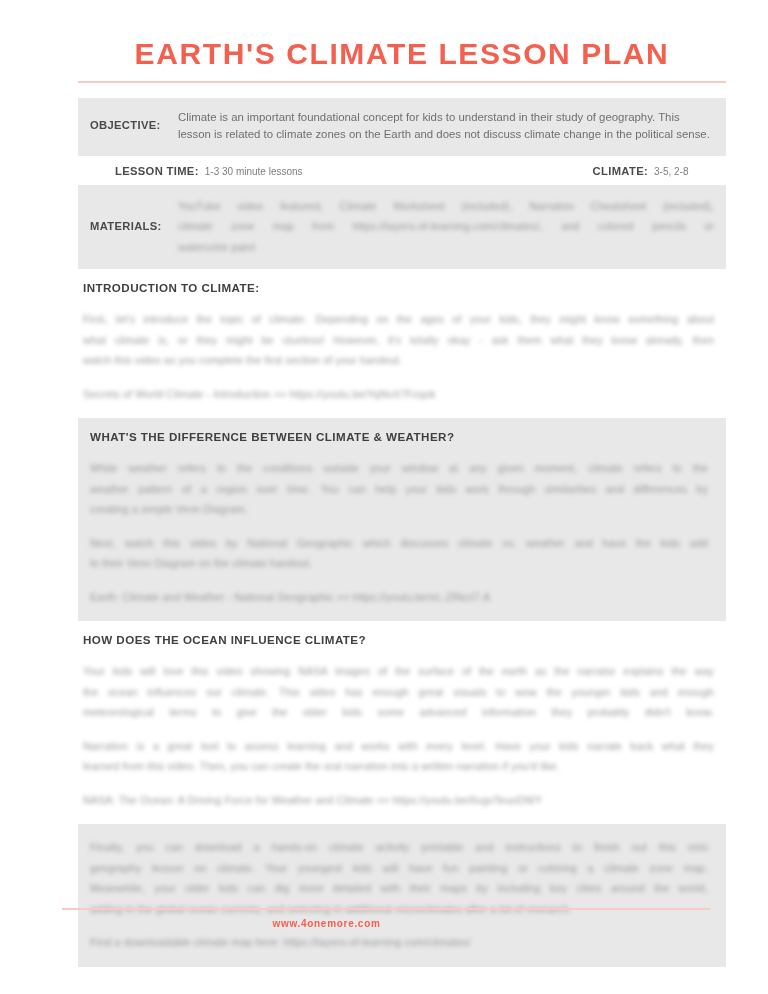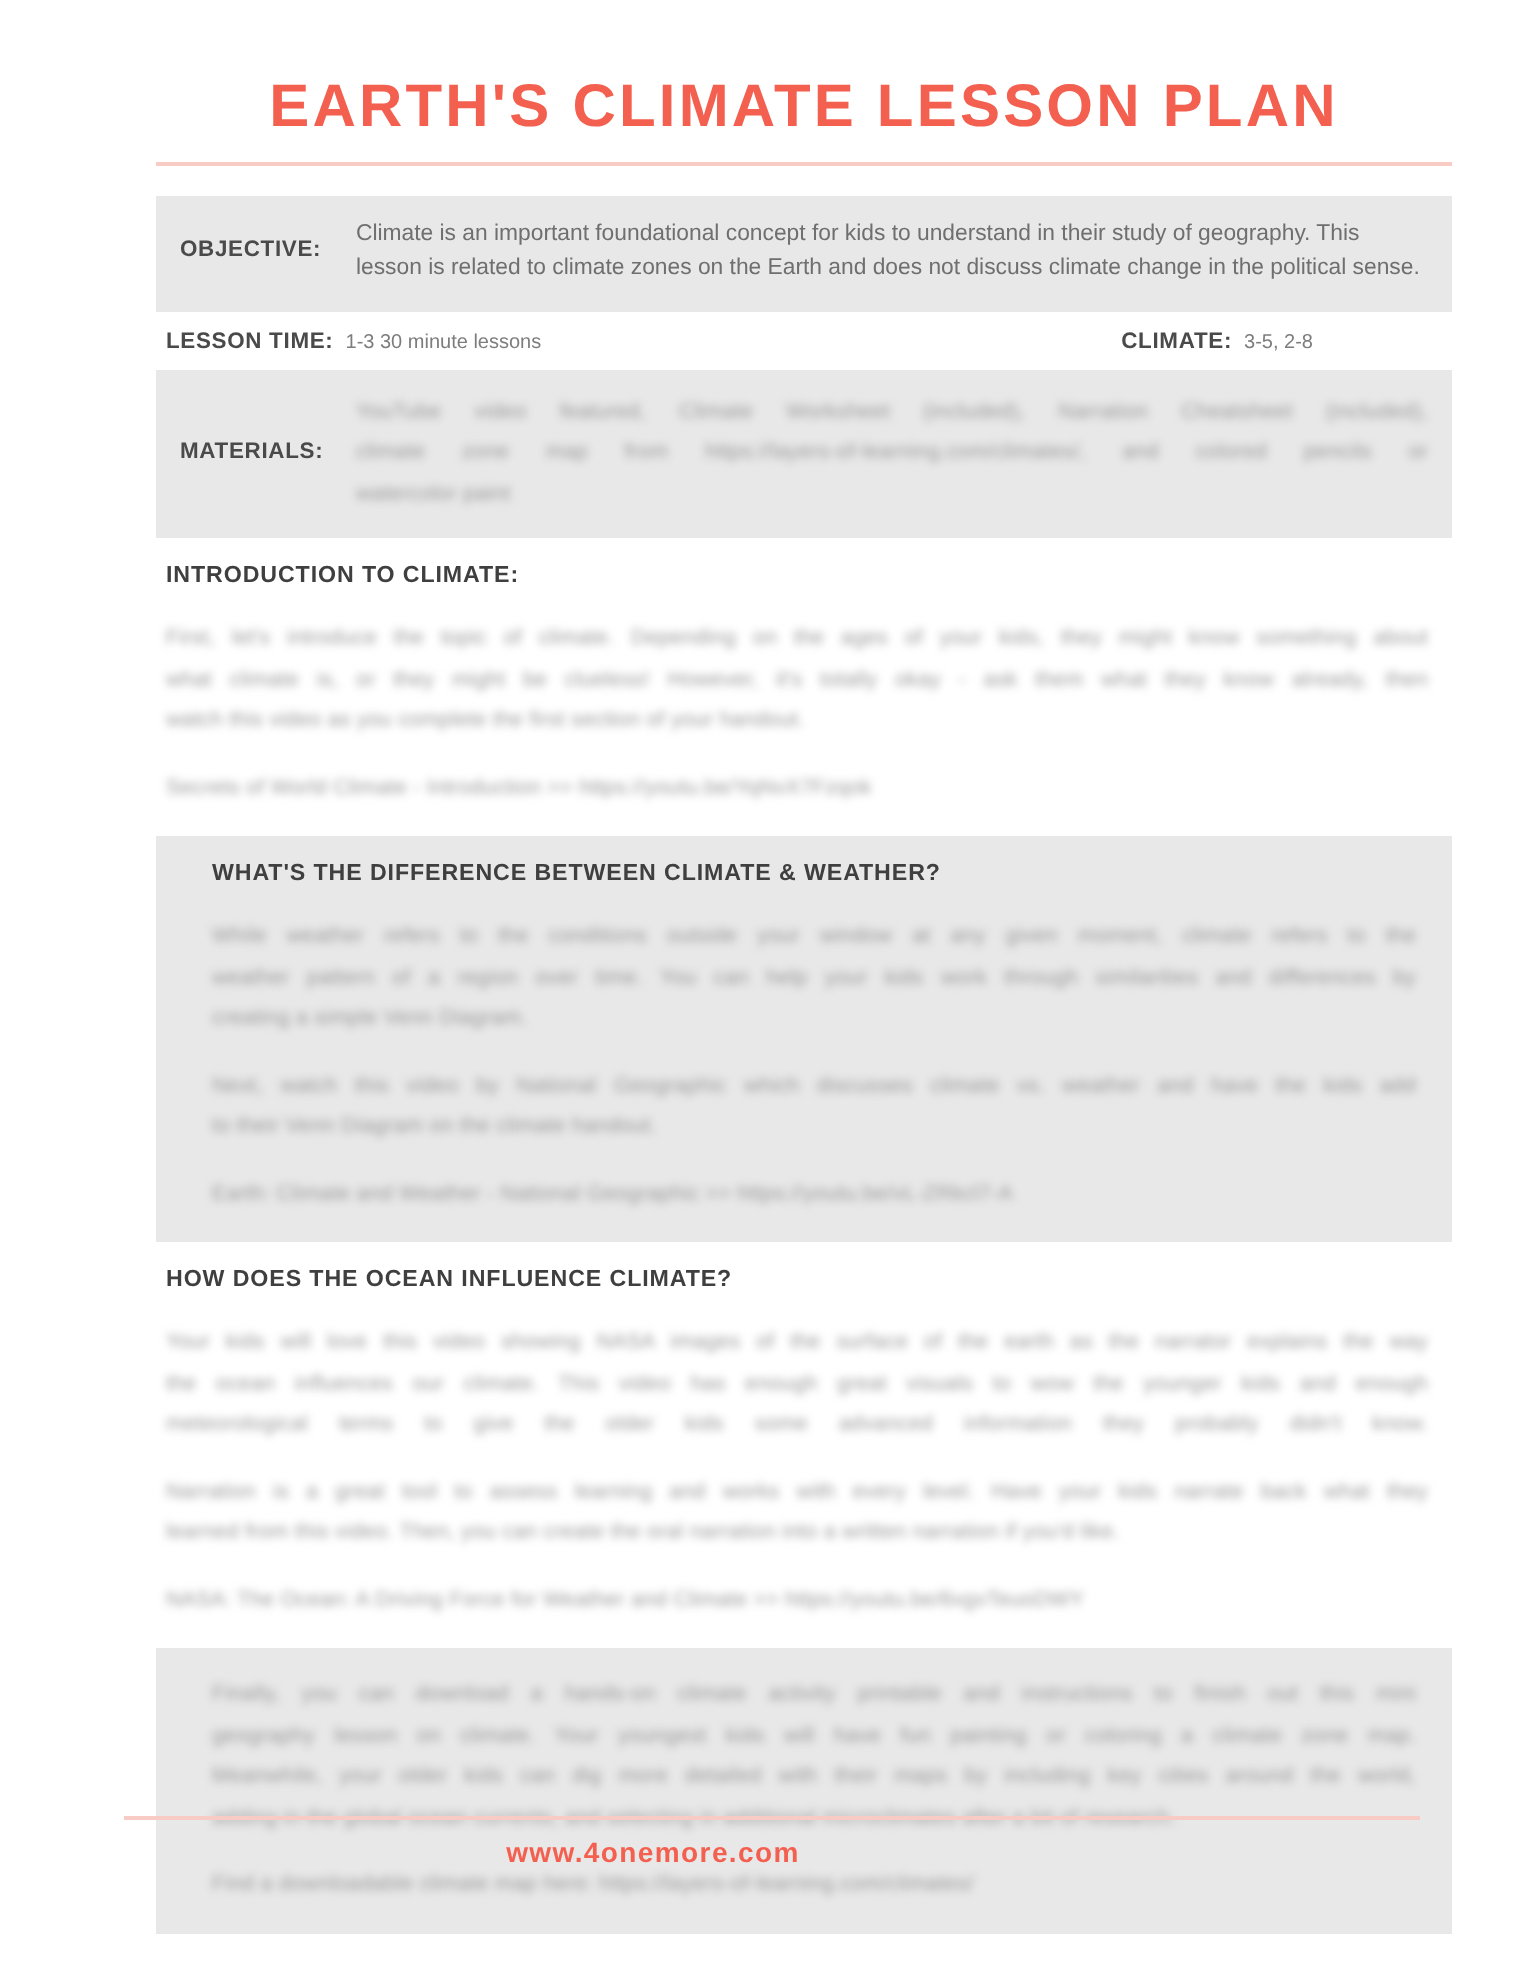--- a/index.html
+++ b/index.html
@@ -46,21 +46,20 @@
     height: 2px;
     background: #F8CCC4;
     width: 100%;
   }
 
   
   .band {
     background: #E8E8E8;
     width: 100%;
     box-sizing: border-box;
-    padding-left: 16px;
   }
   .plain {
     background: #ffffff;
     width: 100%;
     box-sizing: border-box;
   }
 
   
   .meta-row {
     display: flex;
@@ -88,20 +87,21 @@
   .info-strip {
     display: flex;
     align-items: baseline;
     padding: 9px 12px 8px 5px;
     box-sizing: border-box;
   }
   .info-item {
     display: flex;
     align-items: baseline;
     white-space: nowrap;
+    margin-left: 32px;
   }
   .info-item.grades { margin-left: 290px; }
   .info-label {
     font-size: 11.2px;
     font-weight: bold;
     color: #4a4a4a;
     letter-spacing: 0.35px;
   }
   .info-value {
     font-size: 10px;
@@ -155,21 +155,21 @@
     height: 2px;
     background: #F8CCC4;
   }
   .footer-text {
     position: absolute;
     left: 0;
     top: 918px;
     width: 653px;
     text-align: center;
     color: #F4604F;
-    font-size: 14px;
+    font-size: 10px;
     font-weight: bold;
     letter-spacing: 0.7px;
   }
 </style>
 </head>
 <body>
 
 <div class="page">
   <div class="content">
 

